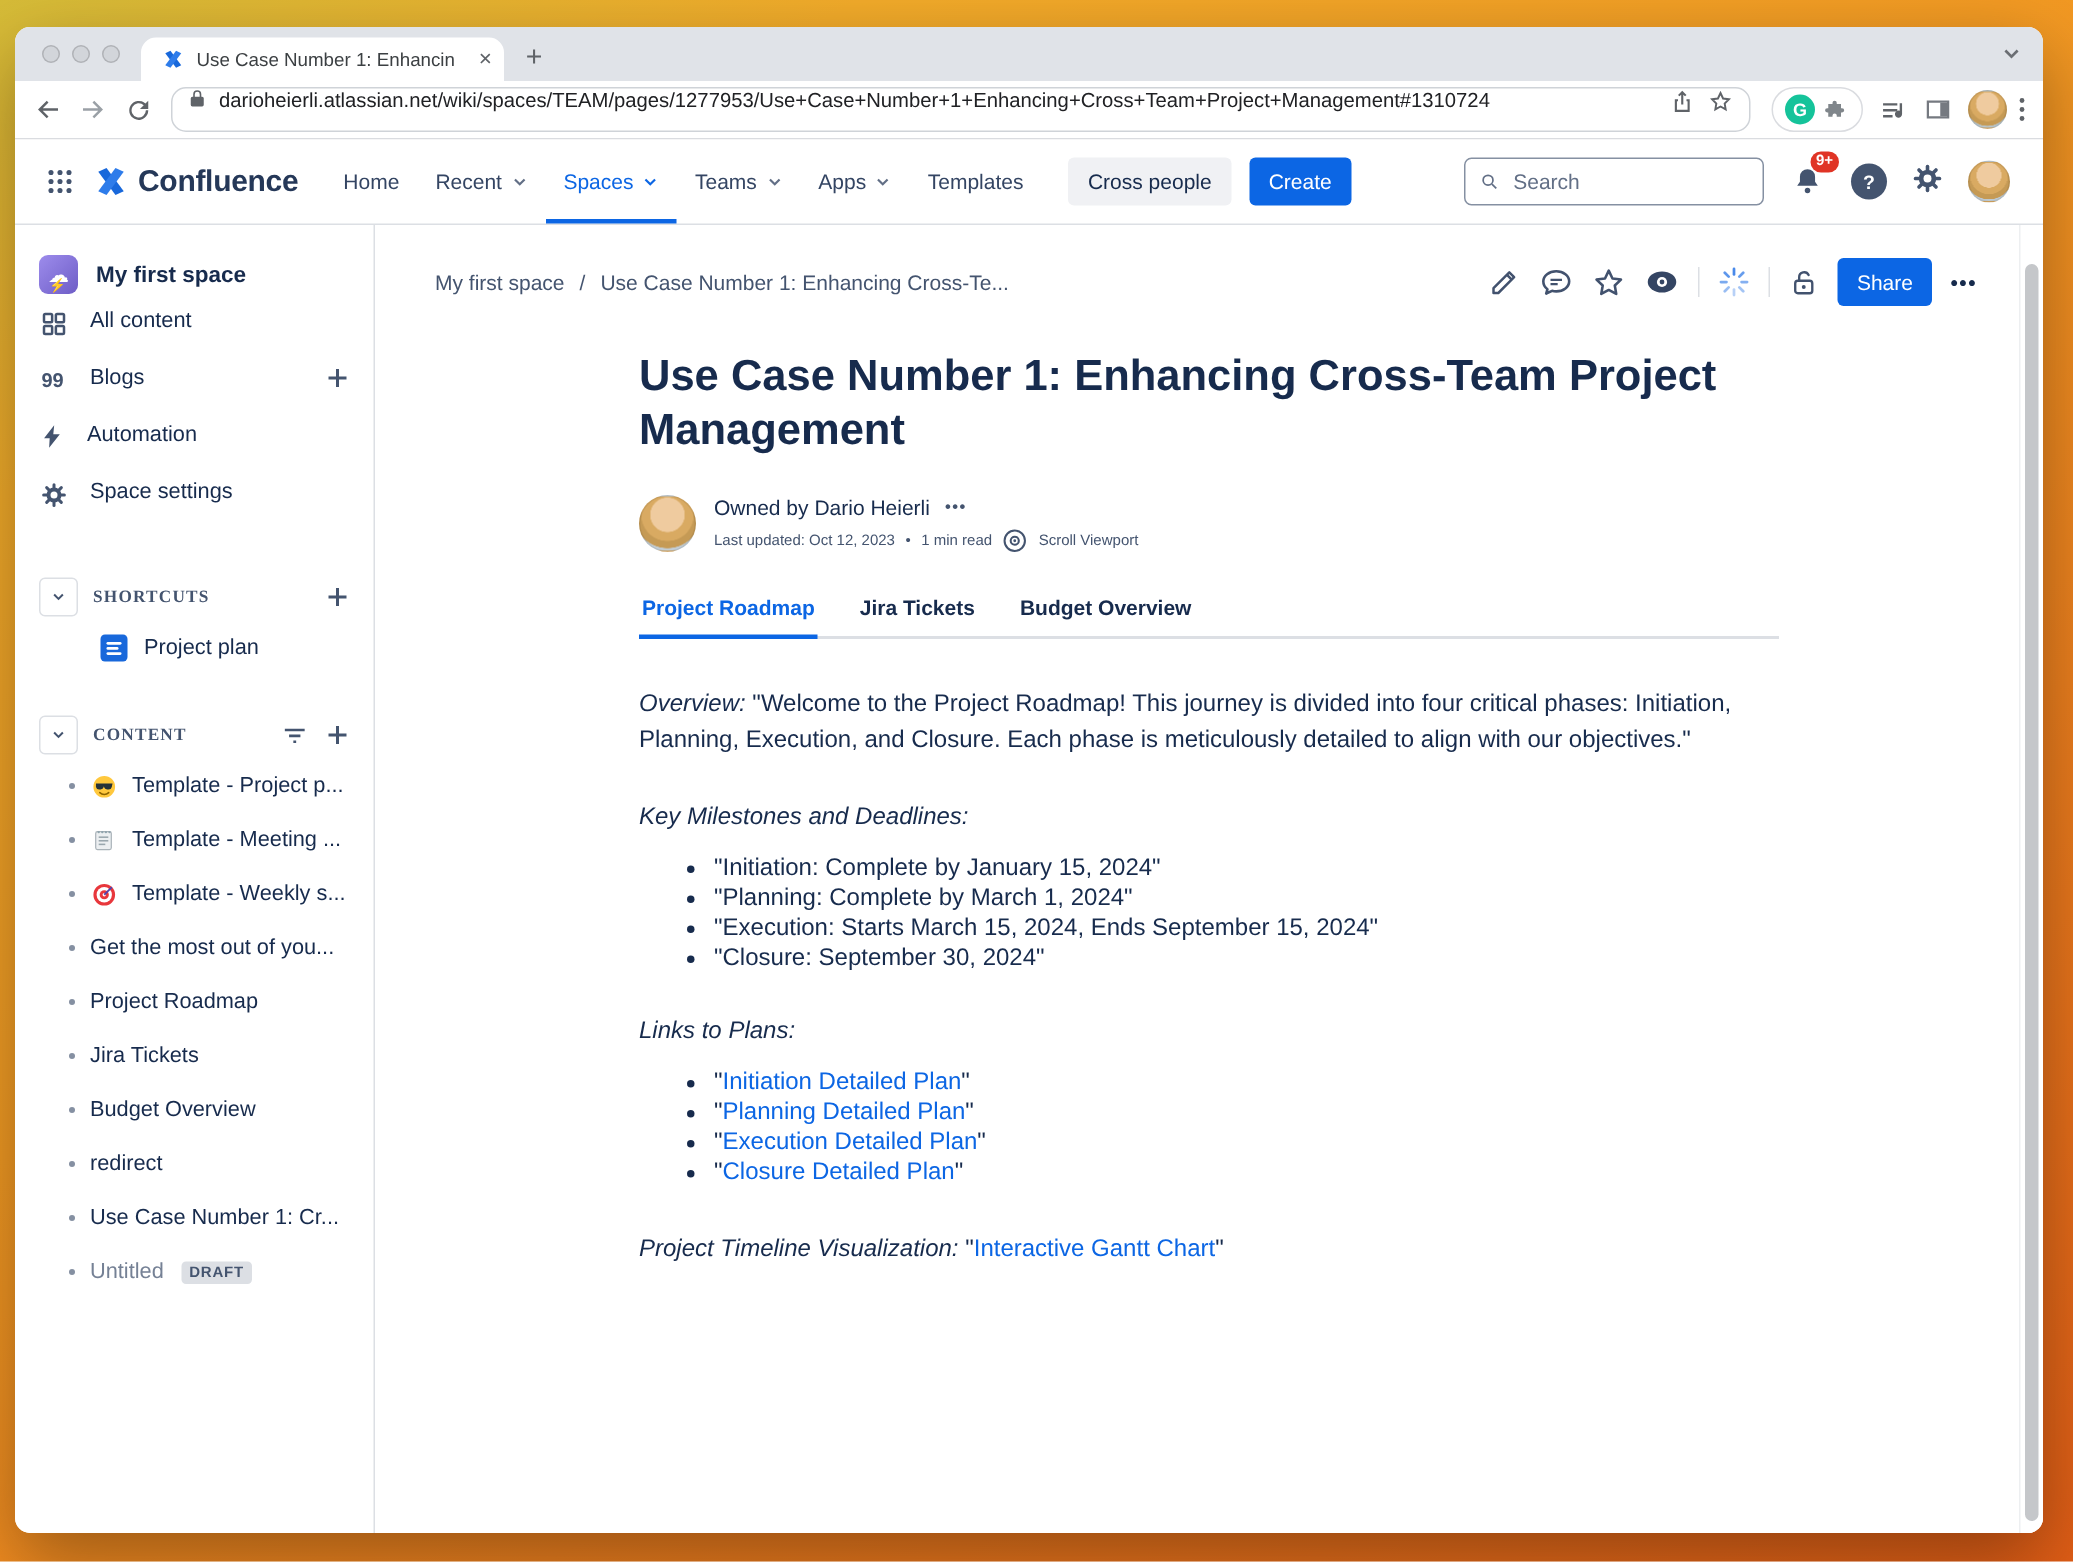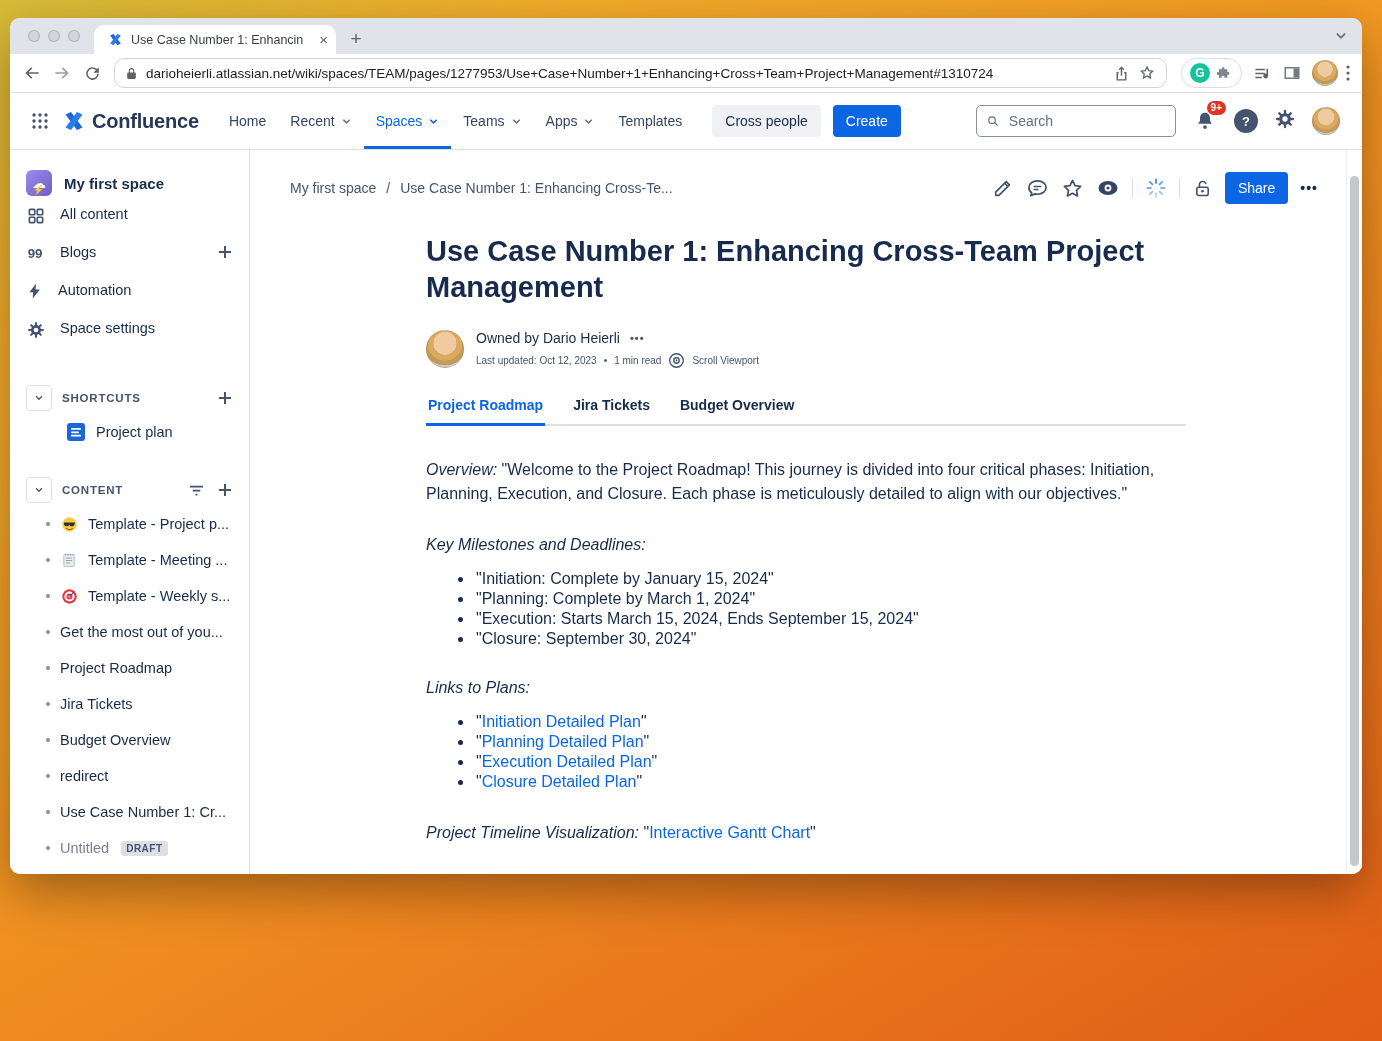--- a/index.html
+++ b/index.html
@@ -2,38 +2,38 @@
 <html><head>
 <meta charset="utf-8">
 <style>
   html,body{margin:0;padding:0;}
   body{
     width:1382px;height:1041px;overflow:hidden;position:relative;
     font-family:"Liberation Sans",sans-serif;
     background:linear-gradient(150deg,#d6bc38 0%,#f2ab2a 18%,#f29a23 42%,#ec7f1e 68%,#e05d16 100%);
   }
   .window{
-    position:absolute;left:10px;top:18px;width:1352px;height:856px;
+    position:absolute;left:10px;top:18px;width:1352px;height:1004px;
     border-radius:10px;overflow:hidden;background:#fff;
     box-shadow:0 18px 50px rgba(0,0,0,.35);
     display:flex;flex-direction:column;
   }
   
   .tabstrip{height:36px;background:#E0E3E8;display:flex;align-items:flex-end;flex:0 0 auto;}
   .traffic{display:flex;gap:8px;align-items:center;height:36px;padding:0 14px 0 18px;}
   .light{width:12px;height:12px;border-radius:50%;background:#D2D5DA;border:1px solid rgba(0,0,0,.16);box-sizing:border-box;}
   .tab{height:29px;width:242px;background:#fff;border-radius:10px 10px 0 0;display:flex;align-items:center;gap:7px;padding:0 8px 0 12px;box-sizing:border-box;}
   .tab-title{flex:1;font-size:12.5px;color:#3C4043;white-space:nowrap;overflow:hidden;}
   .tab-close{font-size:15px;color:#5F6368;line-height:1;cursor:default;}
   .newtab{width:28px;height:28px;display:flex;align-items:center;justify-content:center;font-size:19px;color:#5F6368;margin:0 0 1px 6px;}
   .tabsearch{margin-left:auto;margin-right:14px;height:36px;display:flex;align-items:center;}
   
   .toolbar{height:38px;background:#fff;border-bottom:1px solid #DADCE0;display:flex;align-items:center;padding:0 10px 0 8px;gap:2px;flex:0 0 auto;}
   .navbtn{width:28px;height:28px;display:flex;align-items:center;justify-content:center;border-radius:50%;}
-  .urlbox{flex:1;height:30px;margin:0 8px 0 6px;background:#fff;border:1px solid #CFD3D8;border-radius:10px;display:flex;align-items:center;padding:0 10px;gap:8px;box-sizing:border-box;}
+  .urlbox{flex:1;height:30px;margin:0 8px 0 6px;background:#fff;border:1px solid #CFD3D8;border-radius:10px;display:flex;padding:0 10px;gap:8px;box-sizing:border-box;}
   .url-text{flex:1;font-size:13.5px;color:#202124;white-space:nowrap;overflow:hidden;}
   .extpill{display:flex;align-items:center;gap:6px;border:1px solid #DADCE0;border-radius:15px;height:28px;padding:0 8px;margin:0 4px;}
   .gcircle{width:20px;height:20px;border-radius:50%;background:#15C39A;color:#fff;font-size:12px;font-weight:700;display:flex;align-items:center;justify-content:center;}
   .chr-avatar{width:26px;height:26px;border-radius:50%;margin:0 4px;
     background:radial-gradient(circle at 50% 34%,#EFCB9F 0 38%,#D9AA62 39% 58%,#C59A55 59% 74%,#B9C7CF 75% 100%);border:1px solid rgba(0,0,0,.08);box-sizing:border-box;}
   .kebab-v{font-size:15px;color:#5F6368;letter-spacing:0;margin:0 2px;line-height:.35;display:flex;flex-direction:column;align-items:center;}
   
   .appnav{height:56px;background:#fff;border-bottom:1px solid #DCDFE4;display:flex;align-items:center;padding:0 22px 0 14px;flex:0 0 auto;position:relative;z-index:2;}
   .gridbtn{width:32px;height:32px;display:flex;align-items:center;justify-content:center;border-radius:4px;}
   .brand{display:flex;align-items:center;gap:6px;margin:0 18px 0 6px;}
@@ -55,21 +55,21 @@
   
   .bodyrow{flex:1;display:flex;min-height:0;position:relative;}
   aside{width:240px;flex:0 0 240px;border-right:1px solid #DCDFE4;box-sizing:border-box;padding-top:16px;overflow:hidden;background:#fff;}
   .space-head{display:flex;align-items:center;gap:12px;padding:4px 16px 10px;}
   .space-icon{width:26px;height:26px;border-radius:6px;background:linear-gradient(135deg,#9D8CEC,#6E5DC6);position:relative;display:flex;align-items:center;justify-content:center;}
   .space-icon .cloud{color:#fff;font-size:14px;line-height:1;}
   .space-icon .bolt{position:absolute;bottom:1px;left:7px;color:#FFC400;font-size:9px;line-height:1;}
   .space-name{font-size:15px;font-weight:700;color:#172B4D;}
   .side-item{height:38px;display:flex;align-items:flex-start;gap:14px;padding:0 16px;font-size:14.5px;color:#172B4D;}
   .side-item .grow{flex:1;}
-  .sect{margin-top:24px;height:32px;display:flex;align-items:center;padding:0 16px;gap:10px;}
+  .sect{margin-top:24px;height:32px;display:flex;align-items:center;padding:0 16px;gap:10px;font-family:Liberation Serif, serif;}
   .chevbox{width:24px;height:24px;border:1px solid #DCDFE4;border-radius:4px;display:flex;align-items:center;justify-content:center;background:#fff;}
   .sect-label{font-size:11.5px;font-weight:700;letter-spacing:.8px;color:#44546F;flex:1;}
   .sect-icons{display:flex;align-items:center;gap:12px;}
   .shortcut-row{height:36px;display:flex;align-items:center;gap:10px;padding-left:56px;font-size:14.5px;color:#172B4D;}
   .tree-row{height:36px;display:flex;align-items:center;gap:10px;padding-left:34px;font-size:14.5px;color:#172B4D;margin:0 8px 0 2px;border-radius:4px;position:relative;white-space:nowrap;overflow:hidden;}
   .tree-row .dot{width:4px;height:4px;border-radius:50%;background:#8590A2;flex:0 0 auto;}
   .tree-row.selected{background:#E9F2FF;color:#0C66E4;}
   .tree-ico{width:18px;height:18px;flex:0 0 auto;display:flex;align-items:center;justify-content:center;}
   .draft{background:#DCDFE4;color:#44546F;font-size:10px;font-weight:700;letter-spacing:.5px;border-radius:3px;padding:2px 5px;margin-left:2px;}
   .muted{color:#758195;}

